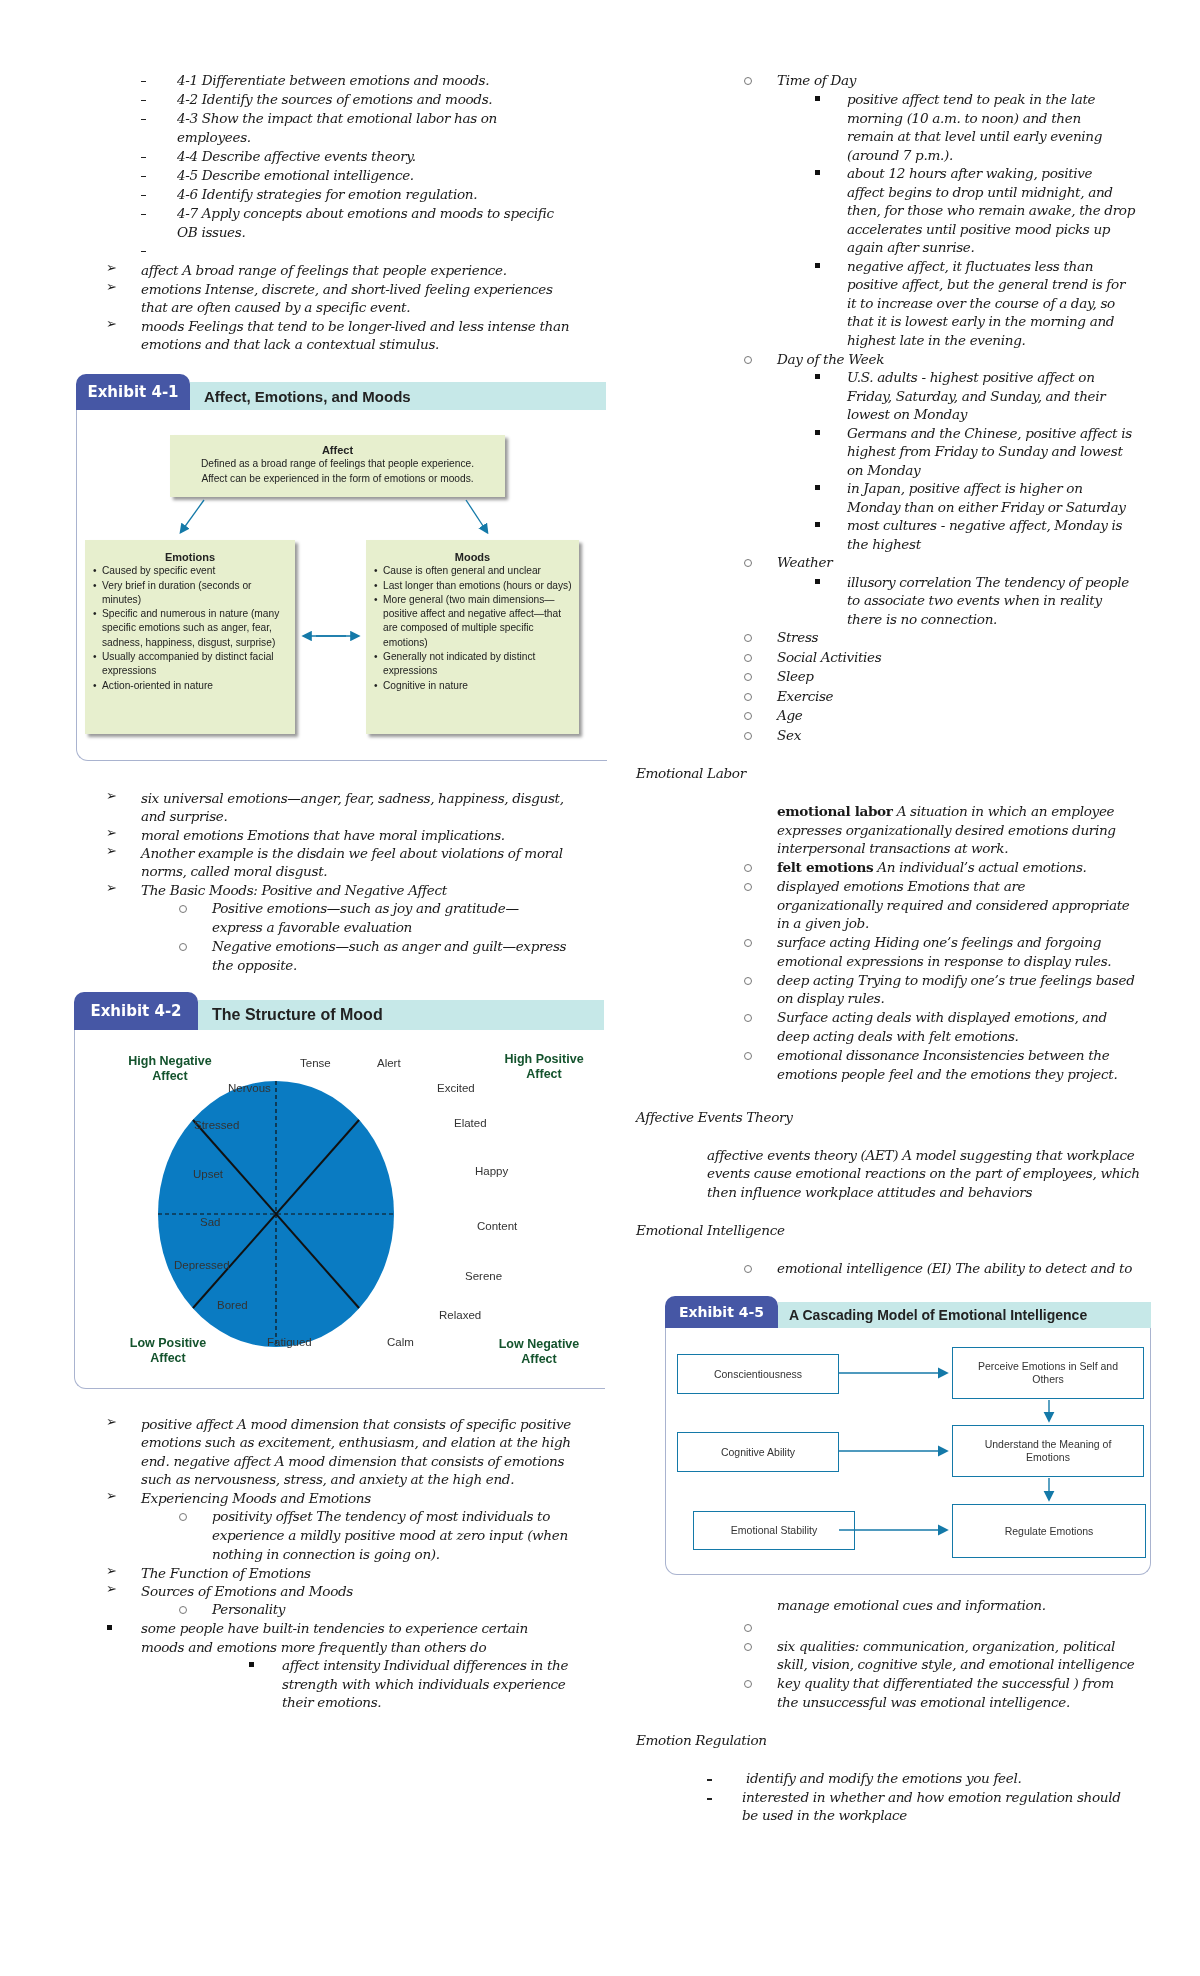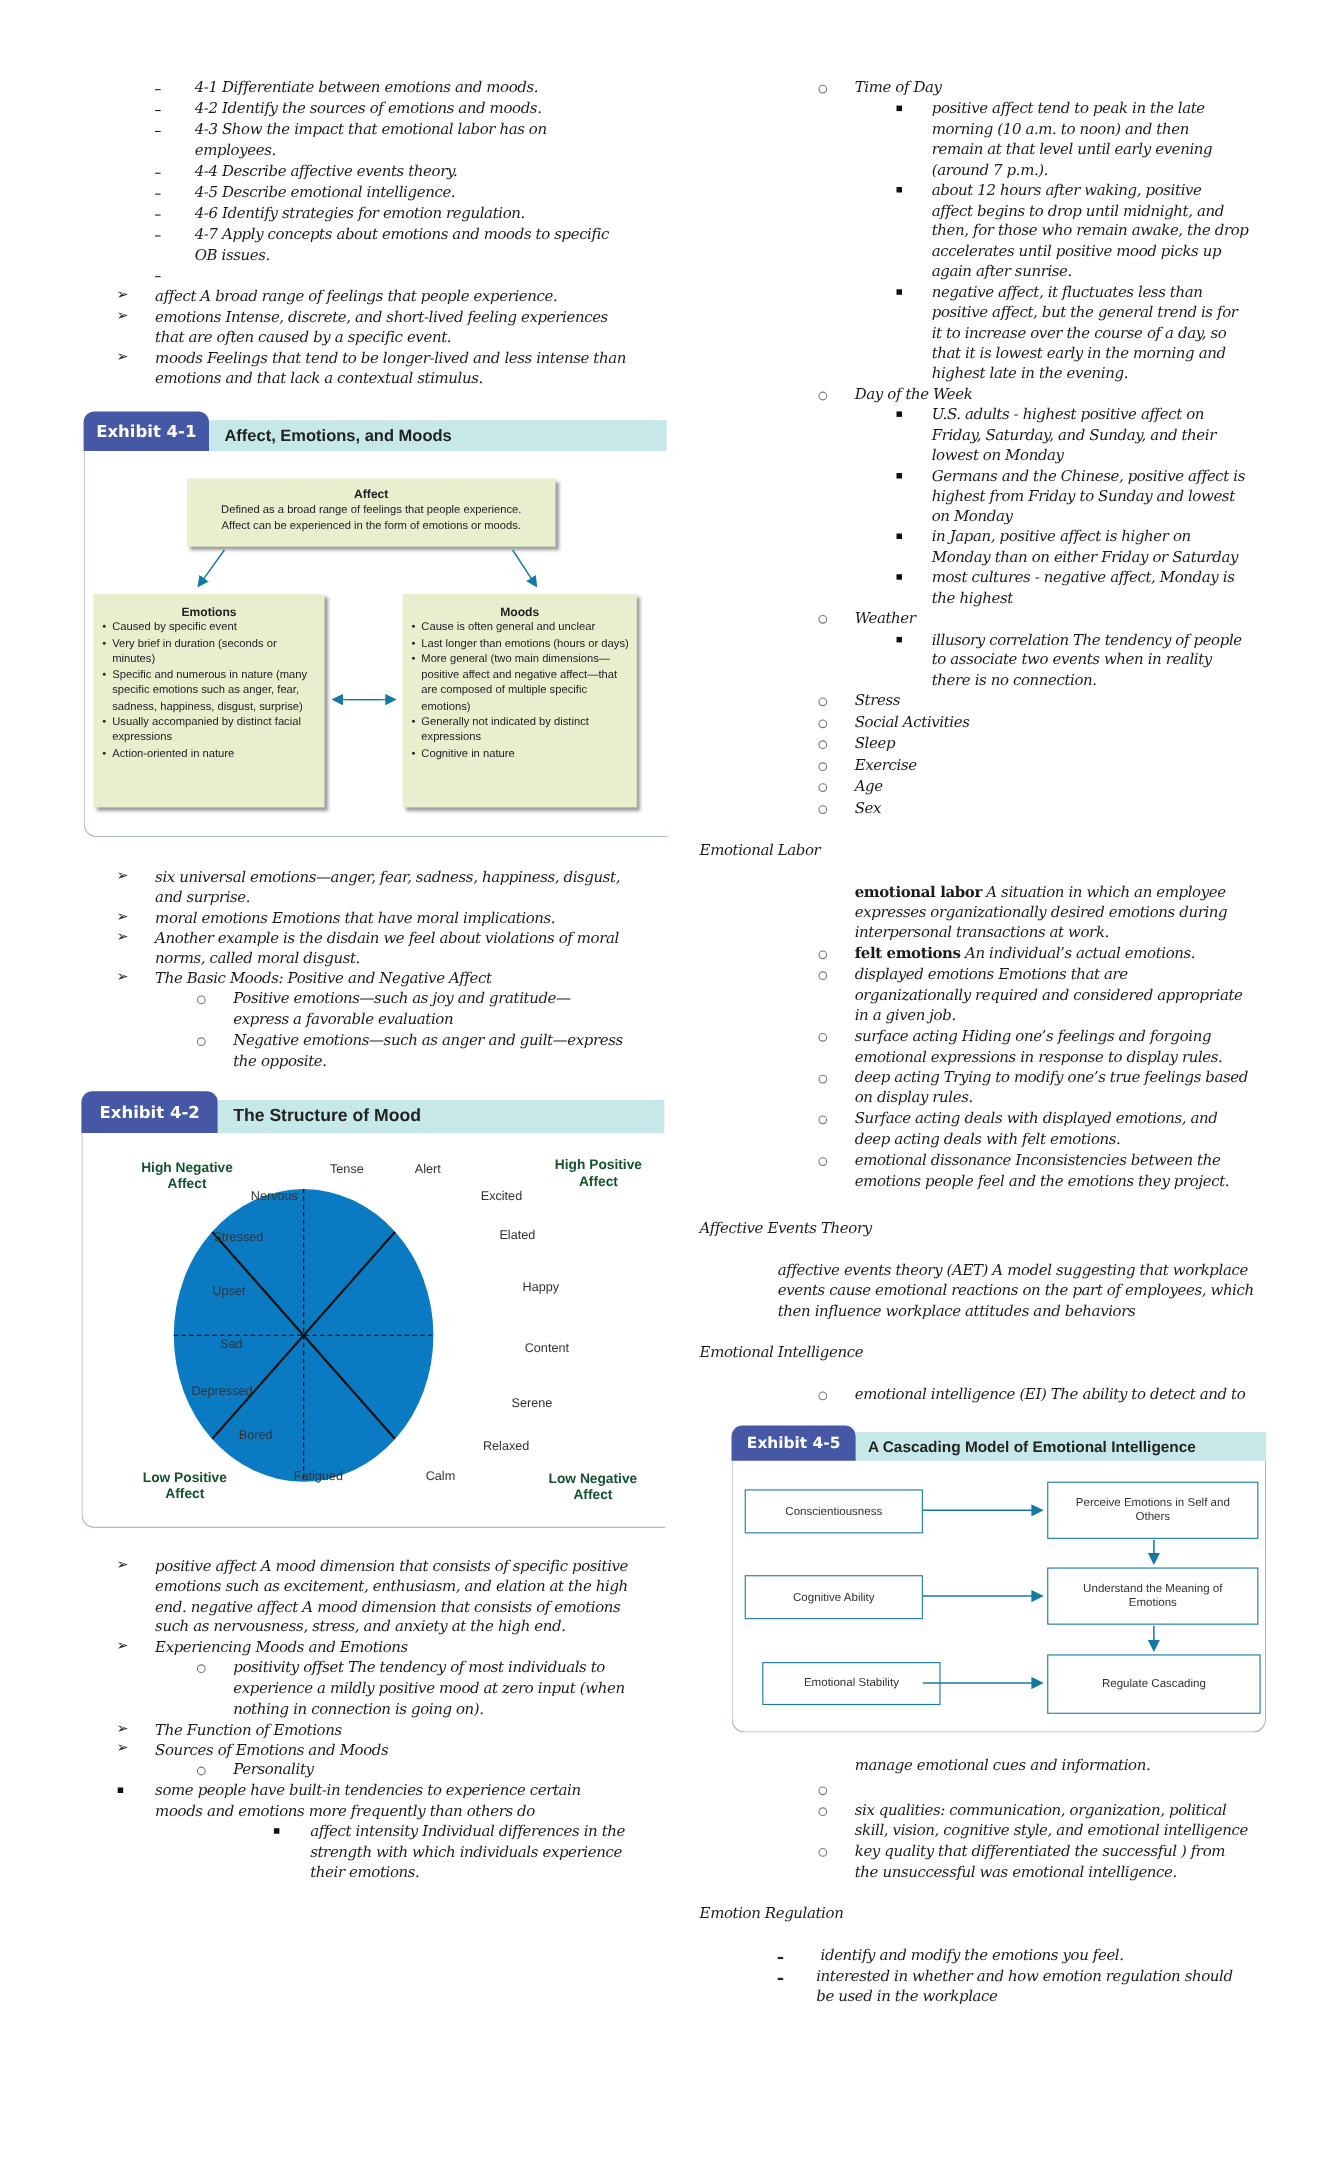--- a/index.html
+++ b/index.html
@@ -292,21 +292,21 @@
       <div style="position:absolute;left:0;top:32px;width:484px;height:246px;border:1.5px solid #a9b3cf;border-top:none;border-radius:0 0 12px 12px;"></div>
       <div class="exh-tab" style="left:0;top:0;width:113px;height:32px;font-size:14px;">Exhibit 4-5</div>
       <div class="exh-title" style="left:113px;top:6px;width:373px;height:26px;padding-left:11px;box-sizing:border-box;font-size:14px;">A Cascading Model of Emotional Intelligence</div>
 
       <div class="eibox" style="left:12px;top:58px;width:160px;height:38px;">Conscientiousness</div>
       <div class="eibox" style="left:12px;top:136px;width:160px;height:38px;">Cognitive Ability</div>
       <div class="eibox" style="left:28px;top:215px;width:160px;height:37px;">Emotional Stability</div>
 
       <div class="eibox" style="left:287px;top:51px;width:192px;height:52px;padding:0 20px;box-sizing:border-box;">Perceive Emotions in Self and Others</div>
       <div class="eibox" style="left:287px;top:129px;width:192px;height:52px;padding:0 20px;box-sizing:border-box;">Understand the Meaning of Emotions</div>
-      <div class="eibox" style="left:287px;top:208px;width:192px;height:52px;">Regulate Cascading</div>
+      <div class="eibox" style="left:287px;top:208px;width:192px;height:52px;">Regulate Emotions</div>
 
       <svg style="position:absolute;left:0;top:0;" width="487" height="282">
         <defs>
           <marker id="ah2" markerWidth="8" markerHeight="8" refX="6" refY="4" orient="auto">
             <path d="M0,0 L8,4 L0,8 z" fill="#1479a8"></path>
           </marker>
         </defs>
         <line x1="174" y1="77" x2="281" y2="77" stroke="#1479a8" stroke-width="1.4" marker-end="url(#ah2)"></line>
         <line x1="174" y1="155" x2="281" y2="155" stroke="#1479a8" stroke-width="1.4" marker-end="url(#ah2)"></line>
         <line x1="174" y1="234" x2="281" y2="234" stroke="#1479a8" stroke-width="1.4" marker-end="url(#ah2)"></line>

